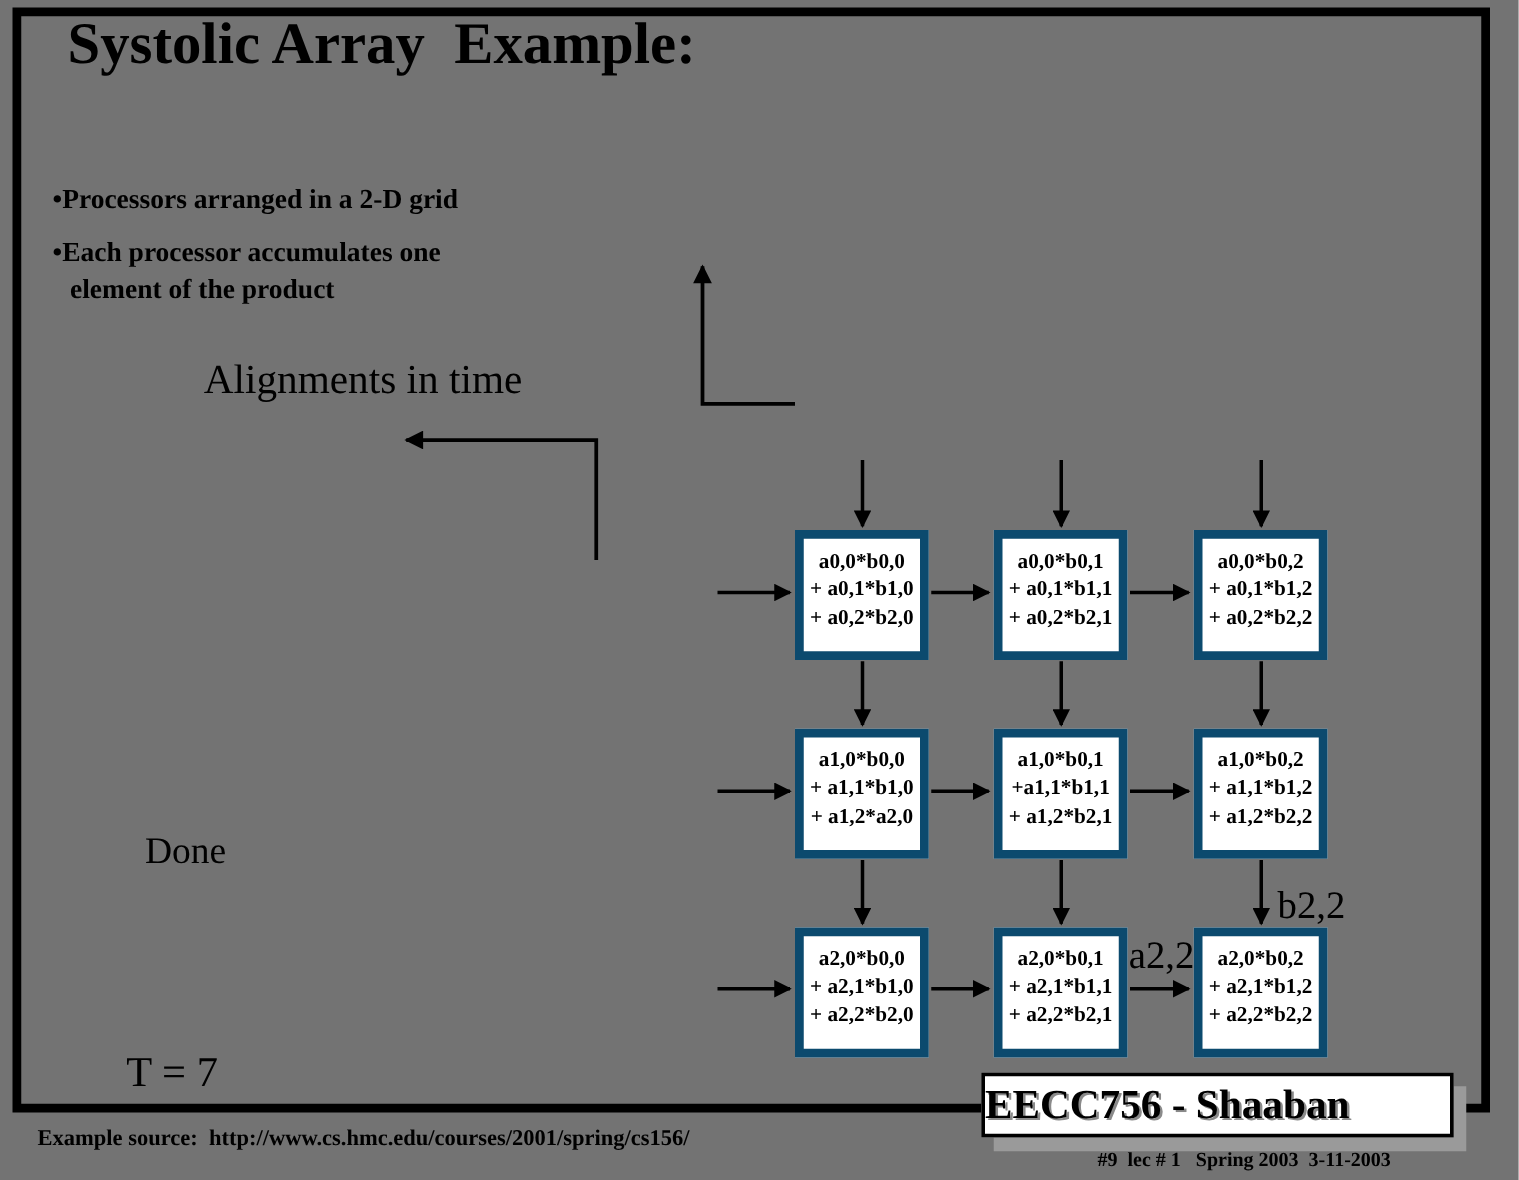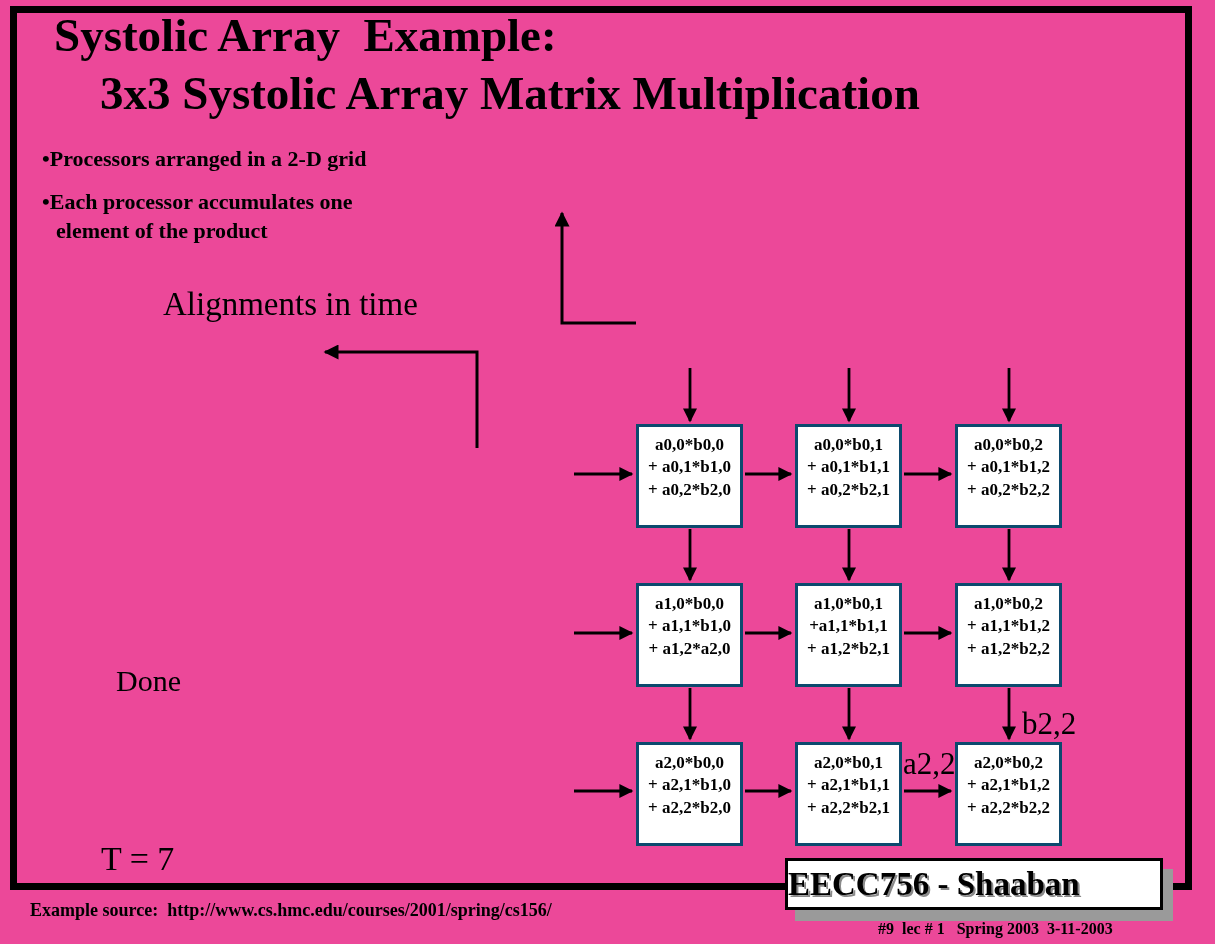--- a/index.html
+++ b/index.html
@@ -1,33 +1,33 @@
 <!DOCTYPE html>
 <html><head>
 <meta charset="utf-8">
 <style>
   html,body{margin:0;padding:0;background:#fff;}
-  .page{position:relative;width:1215px;height:944px;background:#ec4899;overflow:hidden;
+  .page{position:relative;width:1215px;height:944px;background:#737373;overflow:hidden;
         font-family:"Liberation Serif",serif;color:#000;}
   .frame{position:absolute;left:10px;top:6px;width:1182px;height:884px;
          border:7px solid #000;box-sizing:border-box;background:transparent;}
   .title1{position:absolute;left:54px;top:8px;font-size:47px;font-weight:bold;white-space:pre;}
   .title2{position:absolute;left:100px;top:66px;font-size:47px;font-weight:bold;white-space:pre;}
   .bullets{position:absolute;left:18px;top:144px;margin:0;padding:0;list-style:none;
            font-size:22px;font-weight:bold;line-height:1.32;}
   .bullets li{white-space:pre-line;padding-left:14px;text-indent:-14px;margin-bottom:14px;margin-left:24px;}
   .bullets li::before{content:"\2022 ";}
   .lab{position:absolute;white-space:pre;}
   .alignments{left:163px;top:286px;font-size:33px;}
   .done{left:116px;top:664px;font-size:30px;}
   .tstep{left:101px;top:840px;font-size:34px;}
   .a22{left:903px;top:746px;font-size:31px;}
   .b22{left:1022px;top:706px;font-size:31px;}
   .arrows{position:absolute;left:0;top:0;}
-  .pe{position:absolute;width:107px;height:104px;border:3px solid #0c4a6e;box-sizing:border-box;
+  .pe{position:absolute;width:107px;height:104px;border:7px solid #0c4a6e;box-sizing:border-box;
       background:#fff;text-align:center;padding-top:7px;
       font-size:17px;font-weight:bold;line-height:1.32;}
   .pe span{display:block;white-space:pre;}
   .r0{top:424px}.r1{top:583px}.r2{top:742px}
   .c0{left:636px}.c1{left:795px}.c2{left:955px}
   .course-box{position:absolute;left:785px;top:858px;width:378px;height:52px;
               border:3px solid #000;box-sizing:border-box;background:#fff;
               box-shadow:10px 11px 0 #9a9a9a;z-index:5;
               display:flex;align-items:center;justify-content:flex-start;}
   .course-box span{font-size:33px;font-weight:bold;text-shadow:2px 2px 0 #8a8a8a;white-space:pre;}
@@ -35,21 +35,20 @@
   .source{position:absolute;left:30px;top:900px;font-size:18px;font-weight:bold;white-space:pre;}
 </style>
 </head>
 <body>
 
 <div class="page">
 
   <div class="frame"></div>
 
   <div class="title1">Systolic Array  Example:</div>
-  <div class="title2">3x3 Systolic Array Matrix Multiplication</div>
 
   <ul class="bullets">
     <li>Processors arranged in a 2-D grid</li>
     <li>Each processor accumulates one
 element of the product</li>
   </ul>
 
   <div class="lab alignments">Alignments in time</div>
   <div class="lab done">Done</div>
   <div class="lab tstep">T = 7</div>

